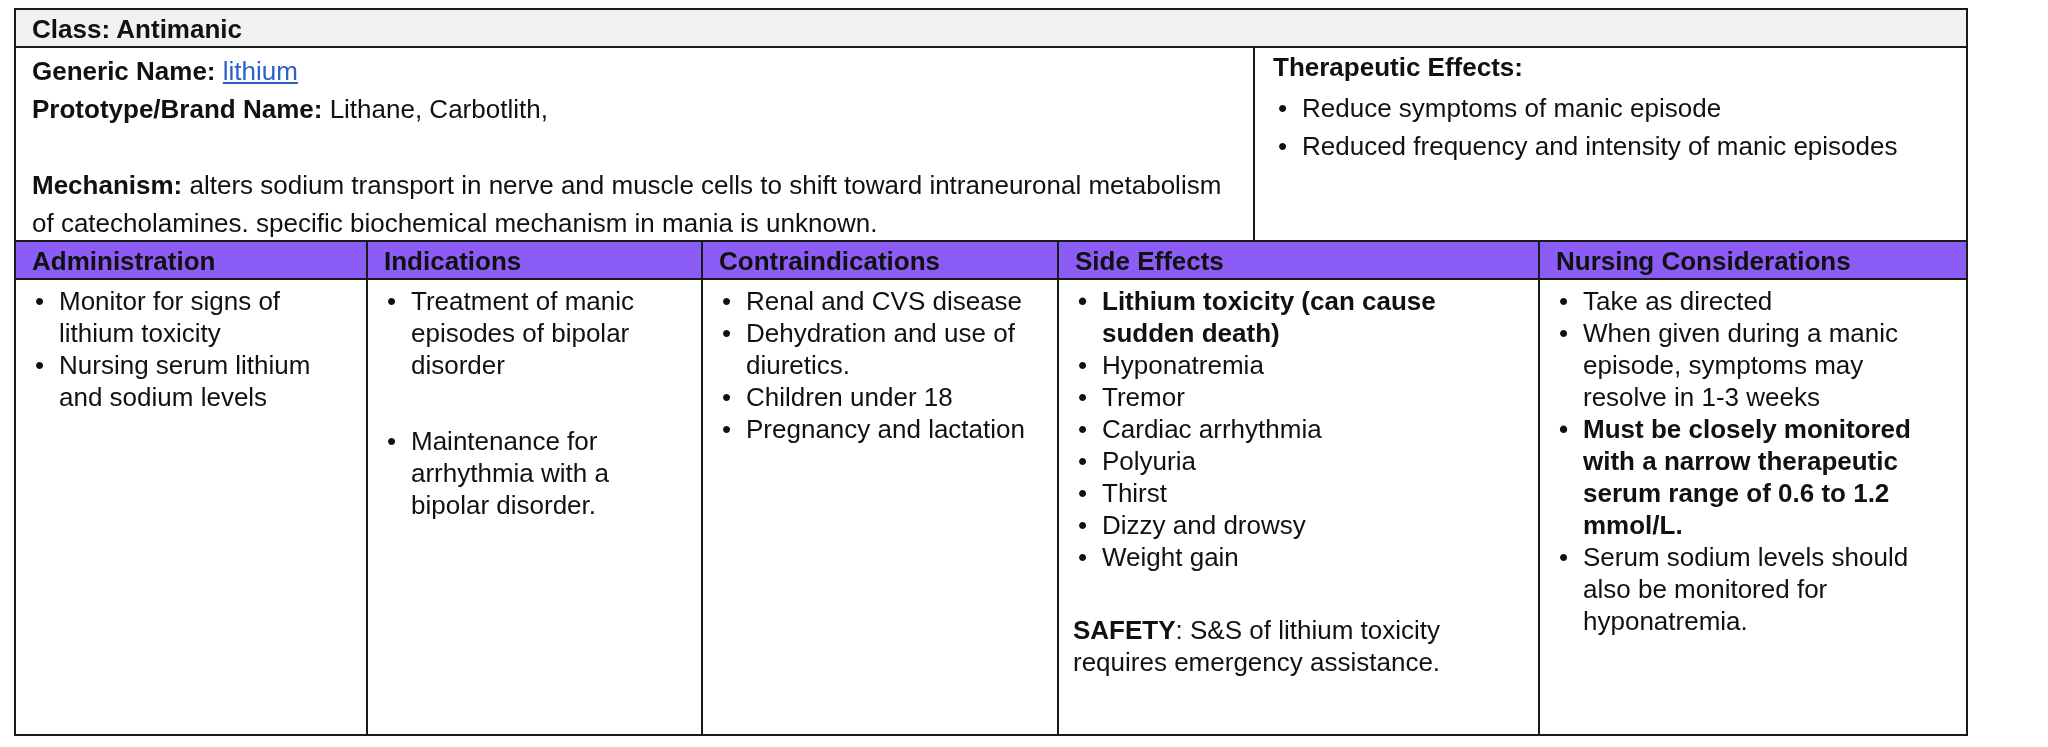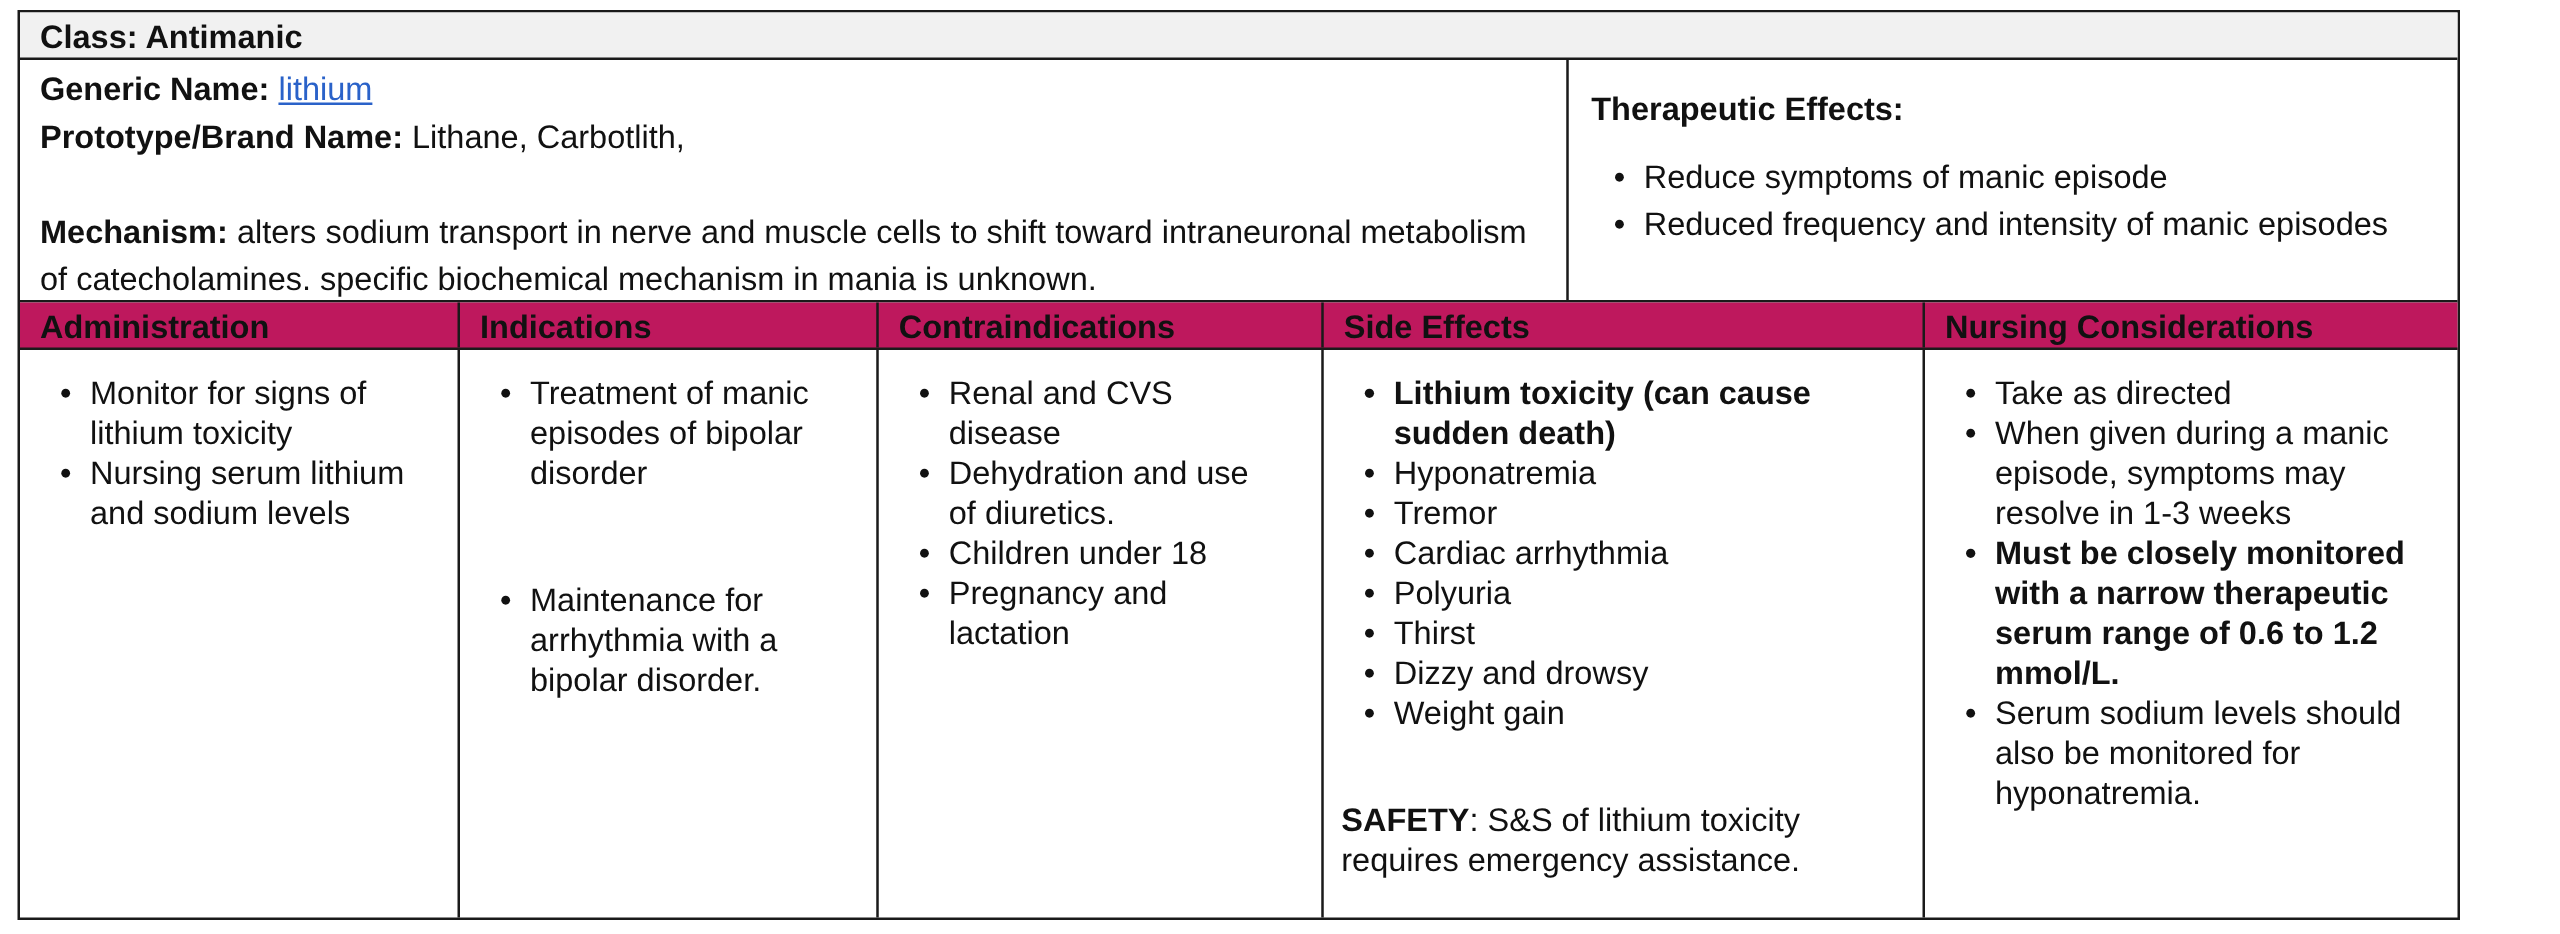--- a/index.html
+++ b/index.html
@@ -8,36 +8,36 @@
   .sheet { position: absolute; left: 14px; top: 8px; width: 1954px; height: 728px;
            border: 2px solid #1a1a1a; box-sizing: border-box; }
   .row { position: absolute; left: 0; right: 0; box-sizing: border-box; }
   .class-row { top: 0; height: 38px; background: #f1f1f1; border-bottom: 2px solid #1a1a1a;
                padding: 4px 16px; font-weight: bold; font-size: 26px; line-height: 30px; }
   .info-row { top: 38px; height: 194px; border-bottom: 2px solid #1a1a1a; }
   .info-left { position: absolute; left: 0; top: 0; width: 1239px; height: 100%;
                border-right: 2px solid #1a1a1a; padding: 4px 16px; box-sizing: border-box;
                font-size: 26px; line-height: 38px; }
   .info-right { position: absolute; left: 1239px; right: 0; top: 0; height: 100%;
-                padding: 20px 18px; box-sizing: border-box; font-size: 26px; line-height: 38px; }
+                padding: 0 18px; box-sizing: border-box; font-size: 26px; line-height: 38px; }
   .label { font-weight: bold; }
   .link { color: #2a62c9; text-decoration: underline; }
   .spacer { height: 38px; }
-  .hdr-row { top: 232px; height: 38px; background: #be185d; border-bottom: 2px solid #1a1a1a; }
+  .hdr-row { top: 232px; height: 38px; background: #8b5cf6; border-bottom: 2px solid #1a1a1a; }
   .body-row { top: 270px; bottom: 0; }
   .col { position: absolute; top: 0; bottom: 0; box-sizing: border-box; border-right: 2px solid #1a1a1a; }
   .col:last-child { border-right: none; }
   .c0 { left: 0; width: 352px; }
   .c1 { left: 352px; width: 335px; }
   .c2 { left: 687px; width: 356px; }
   .c3 { left: 1043px; width: 481px; }
   .c4 { left: 1524px; right: 0; }
   .hdr-cell { padding: 2px 16px; font-weight: bold; font-size: 26px; line-height: 34px; }
   .body-cell { padding: 2px 14px; font-size: 26px; line-height: 32px; }
-  ul { margin: 16px; padding: 0; list-style: none; }
+  ul { margin: 3px; padding: 0; list-style: none; }
   li { position: relative; padding-left: 26px; }
   li::before { content: "•"; position: absolute; left: 2px; top: 0; }
   li.bold { font-weight: bold; }
   .gap { height: 38px; }
   .safety-label { font-weight: bold; }
 </style>
 </head>
 <body>
 
 <div class="sheet">

